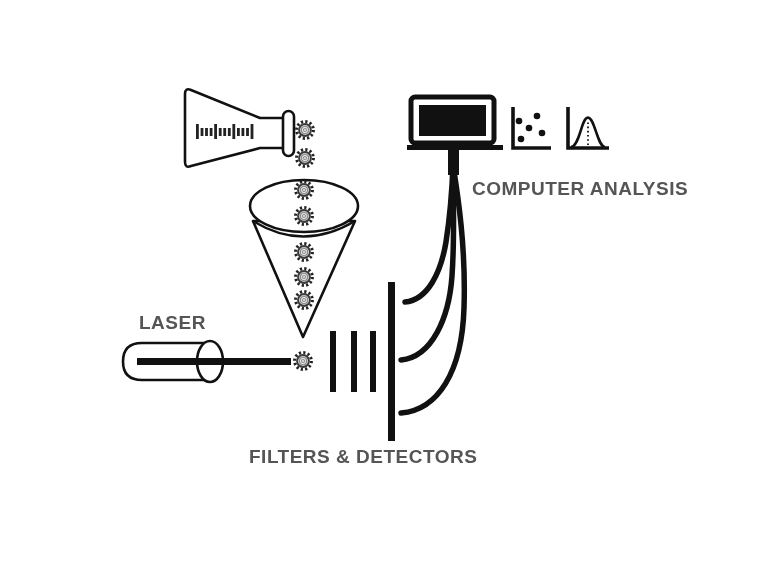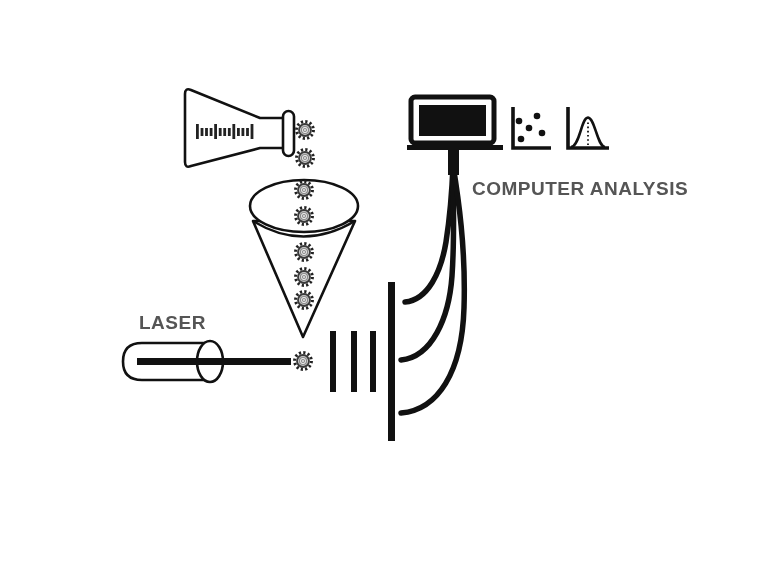--- a/index.html
+++ b/index.html
@@ -111,13 +111,14 @@
       <use href="#cell" x="304" y="216"></use>
       <use href="#cell" x="304" y="252"></use>
       <use href="#cell" x="304" y="277"></use>
       <use href="#cell" x="304" y="300"></use>
       <use href="#cell" x="303" y="361"></use>
     </g>
   </svg>
 
   <div class="diagram-label label-laser">LASER</div>
   <div class="diagram-label label-computer">COMPUTER ANALYSIS</div>
+  <div class="diagram-label label-filters">FILTERS &amp; DETECTORS</div>
 </div>
 
 </body></html>

